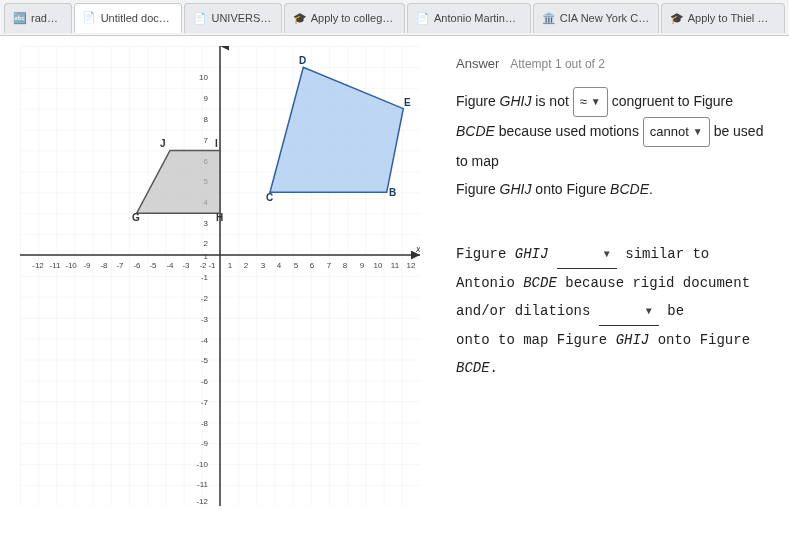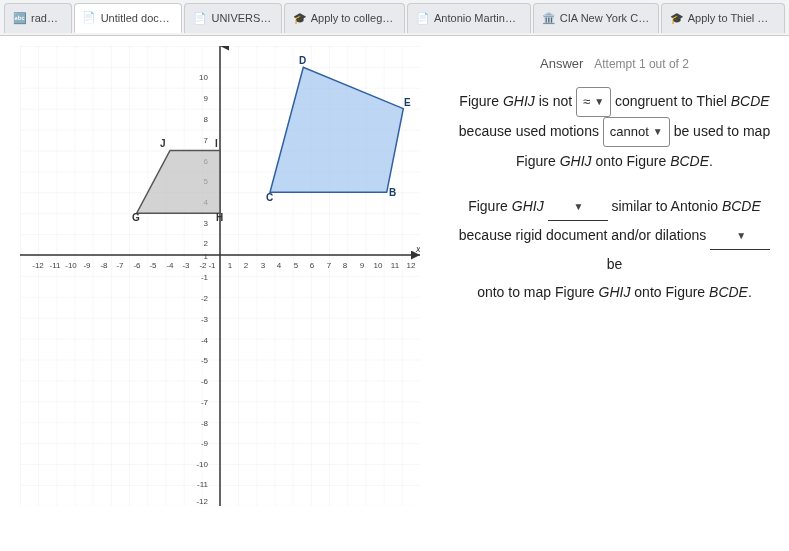--- a/index.html
+++ b/index.html
@@ -83,38 +83,37 @@
       position: absolute;
       top: 0; left: 0;
       width: 100%;
       height: 100%;
     }
 
     
     .answer-area {
       flex: 1;
       padding: 20px 16px;
-      text-align: center;
     }
 
     .answer-header {
       font-size: 13px;
       color: #555;
       margin-bottom: 16px;
     }
     .attempt-text {
       font-size: 12px;
       color: #888;
     }
 
     .answer-sentence {
       font-size: 14px;
       line-height: 2;
       color: #222;
-      margin-bottom: 17px;
+      margin-bottom: 37px;
     }
 
     .italic { font-style: italic; }
 
     .dropdown-inline {
       display: inline-flex;
       align-items: center;
       border: 1px solid #888;
       border-radius: 3px;
       padding: 1px 6px;
@@ -125,20 +124,21 @@
     }
     .dropdown-inline .chevron {
       font-size: 10px;
       color: #444;
     }
 
     .answer-sentence2 {
       font-size: 14px;
       line-height: 2;
       color: #222;
+      font-family: Liberation Mono, monospace;
     }
 
     .blank-dropdown {
       display: inline-flex;
       align-items: center;
       border-bottom: 1px solid #333;
       padding: 0 4px;
       cursor: pointer;
       font-size: 13px;
       gap: 4px;
@@ -284,21 +284,21 @@
   <div class="answer-area">
     <div class="answer-header">
       <span>Answer</span>
       &nbsp;
       <span class="attempt-text">Attempt 1 out of 2</span>
     </div>
 
     <div class="answer-sentence">
       <span>Figure </span><span class="italic">GHIJ</span><span> is not</span>
       <span class="dropdown-inline">≈ <span class="chevron">▼</span></span>
-      <span> congruent to Thiel </span><span class="italic">BCDE</span>
+      <span> congruent to Figure </span><span class="italic">BCDE</span>
       <span> because used motions </span>
       <span class="dropdown-inline">cannot <span class="chevron">▼</span></span>
       <span> be used to map</span>
       <br>
       <span>Figure </span><span class="italic">GHIJ</span><span> onto Figure </span><span class="italic">BCDE</span><span>.</span>
     </div>
 
     <div class="answer-sentence2">
       <span>Figure </span><span class="italic">GHIJ</span>
       <span class="blank-dropdown">&nbsp;&nbsp;&nbsp;&nbsp;&nbsp;<span class="chevron">▼</span></span>

